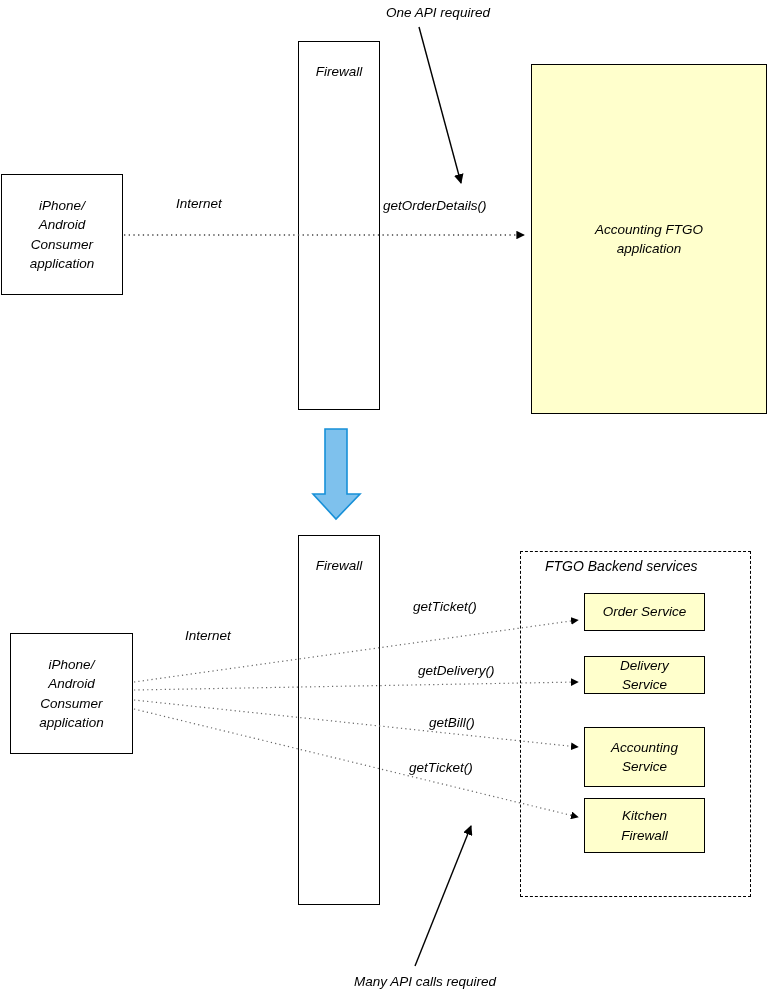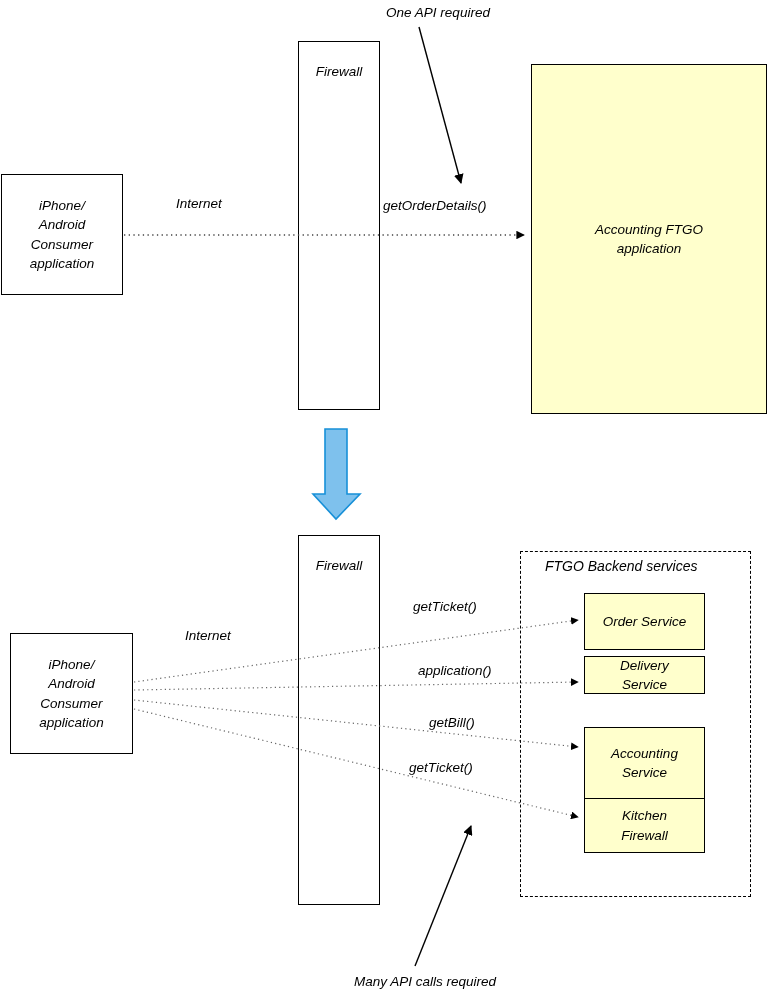--- a/index.html
+++ b/index.html
@@ -110,36 +110,36 @@
   <div class="box box-white" style="left:298px; top:535px; width:82px; height:370px; align-items:flex-start;">
     <span class="firewall-title">Firewall</span>
   </div>
 
   <div class="dashed-group" style="left:520px; top:551px; width:231px; height:346px;">
     <span class="group-title">FTGO Backend services</span>
   </div>
 
   <div class="label" style="left:413px; top:597px;">getTicket()</div>
 
-  <div class="label" style="left:418px; top:661px;">application()</div>
+  <div class="label" style="left:418px; top:661px;">getDelivery()</div>
 
   <div class="label" style="left:429px; top:713px;">getBill()</div>
 
   <div class="label" style="left:409px; top:758px;">getTicket()</div>
 
-  <div class="box box-yellow" style="left:584px; top:593px; width:121px; height:57px;">
+  <div class="box box-yellow" style="left:584px; top:593px; width:121px; height:38px;">
     <span>Order Service</span>
   </div>
 
   <div class="box box-yellow" style="left:584px; top:656px; width:121px; height:38px;">
     <span>Delivery
 Service</span>
   </div>
 
-  <div class="box box-yellow" style="left:584px; top:727px; width:121px; height:72px;">
+  <div class="box box-yellow" style="left:584px; top:727px; width:121px; height:60px;">
     <span>Accounting
 Service</span>
   </div>
 
   <div class="box box-yellow" style="left:584px; top:798px; width:121px; height:55px;">
     <span>Kitchen
 Firewall</span>
   </div>
 
   <div class="label label-center" style="left:325px; top:972px; width:200px;">Many API calls required</div>

